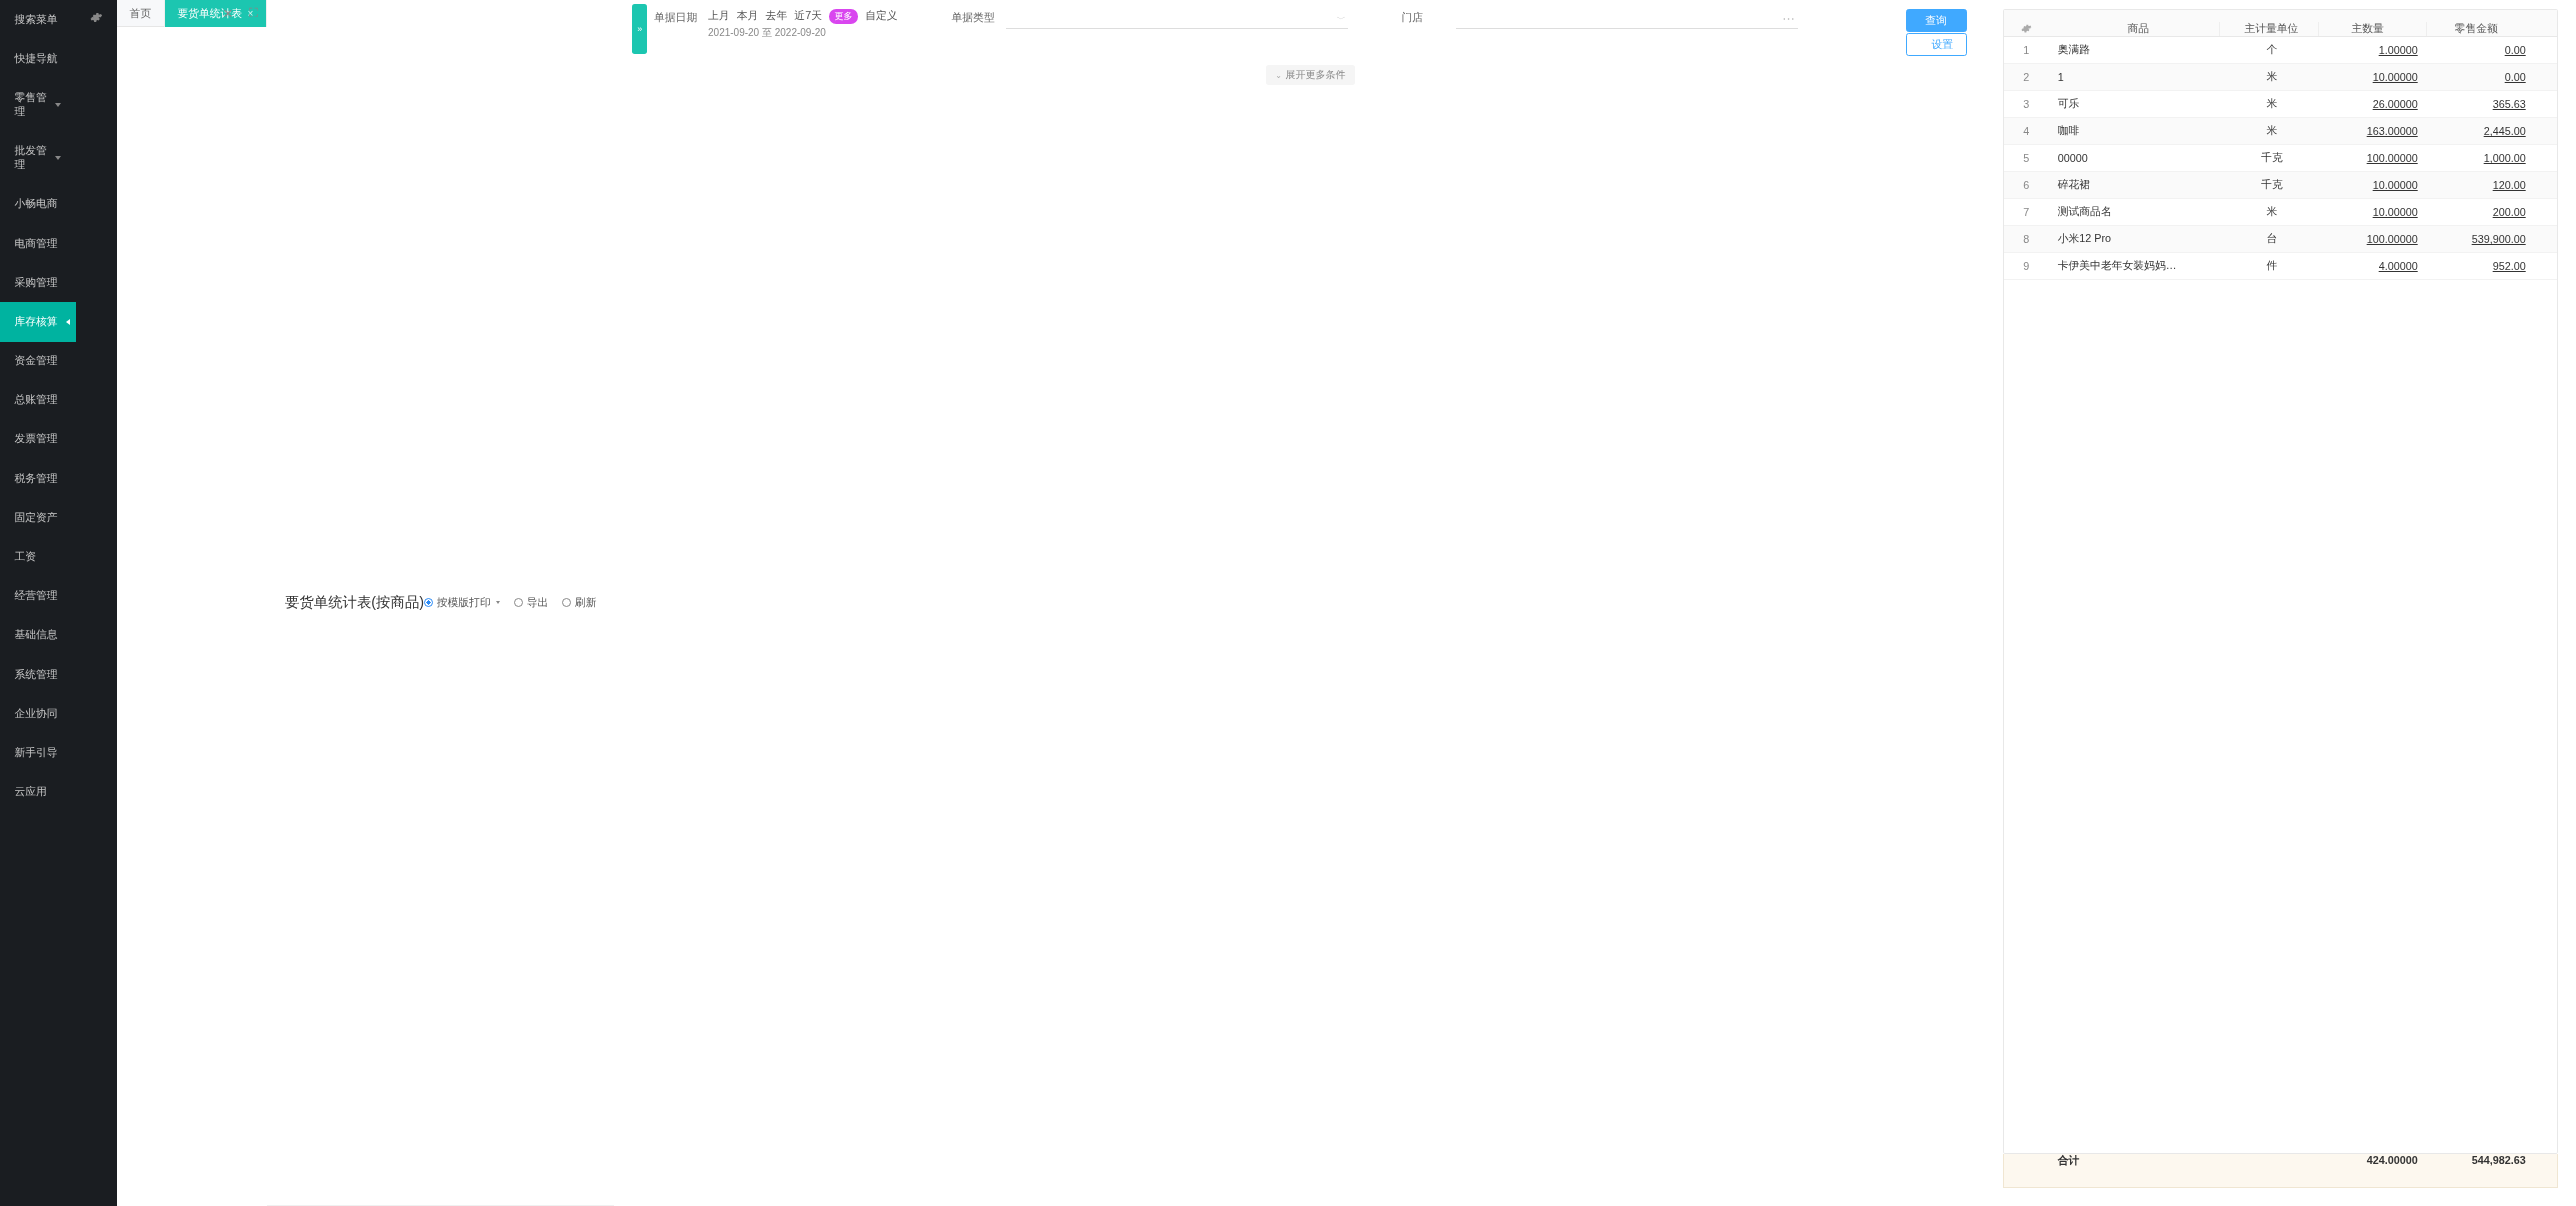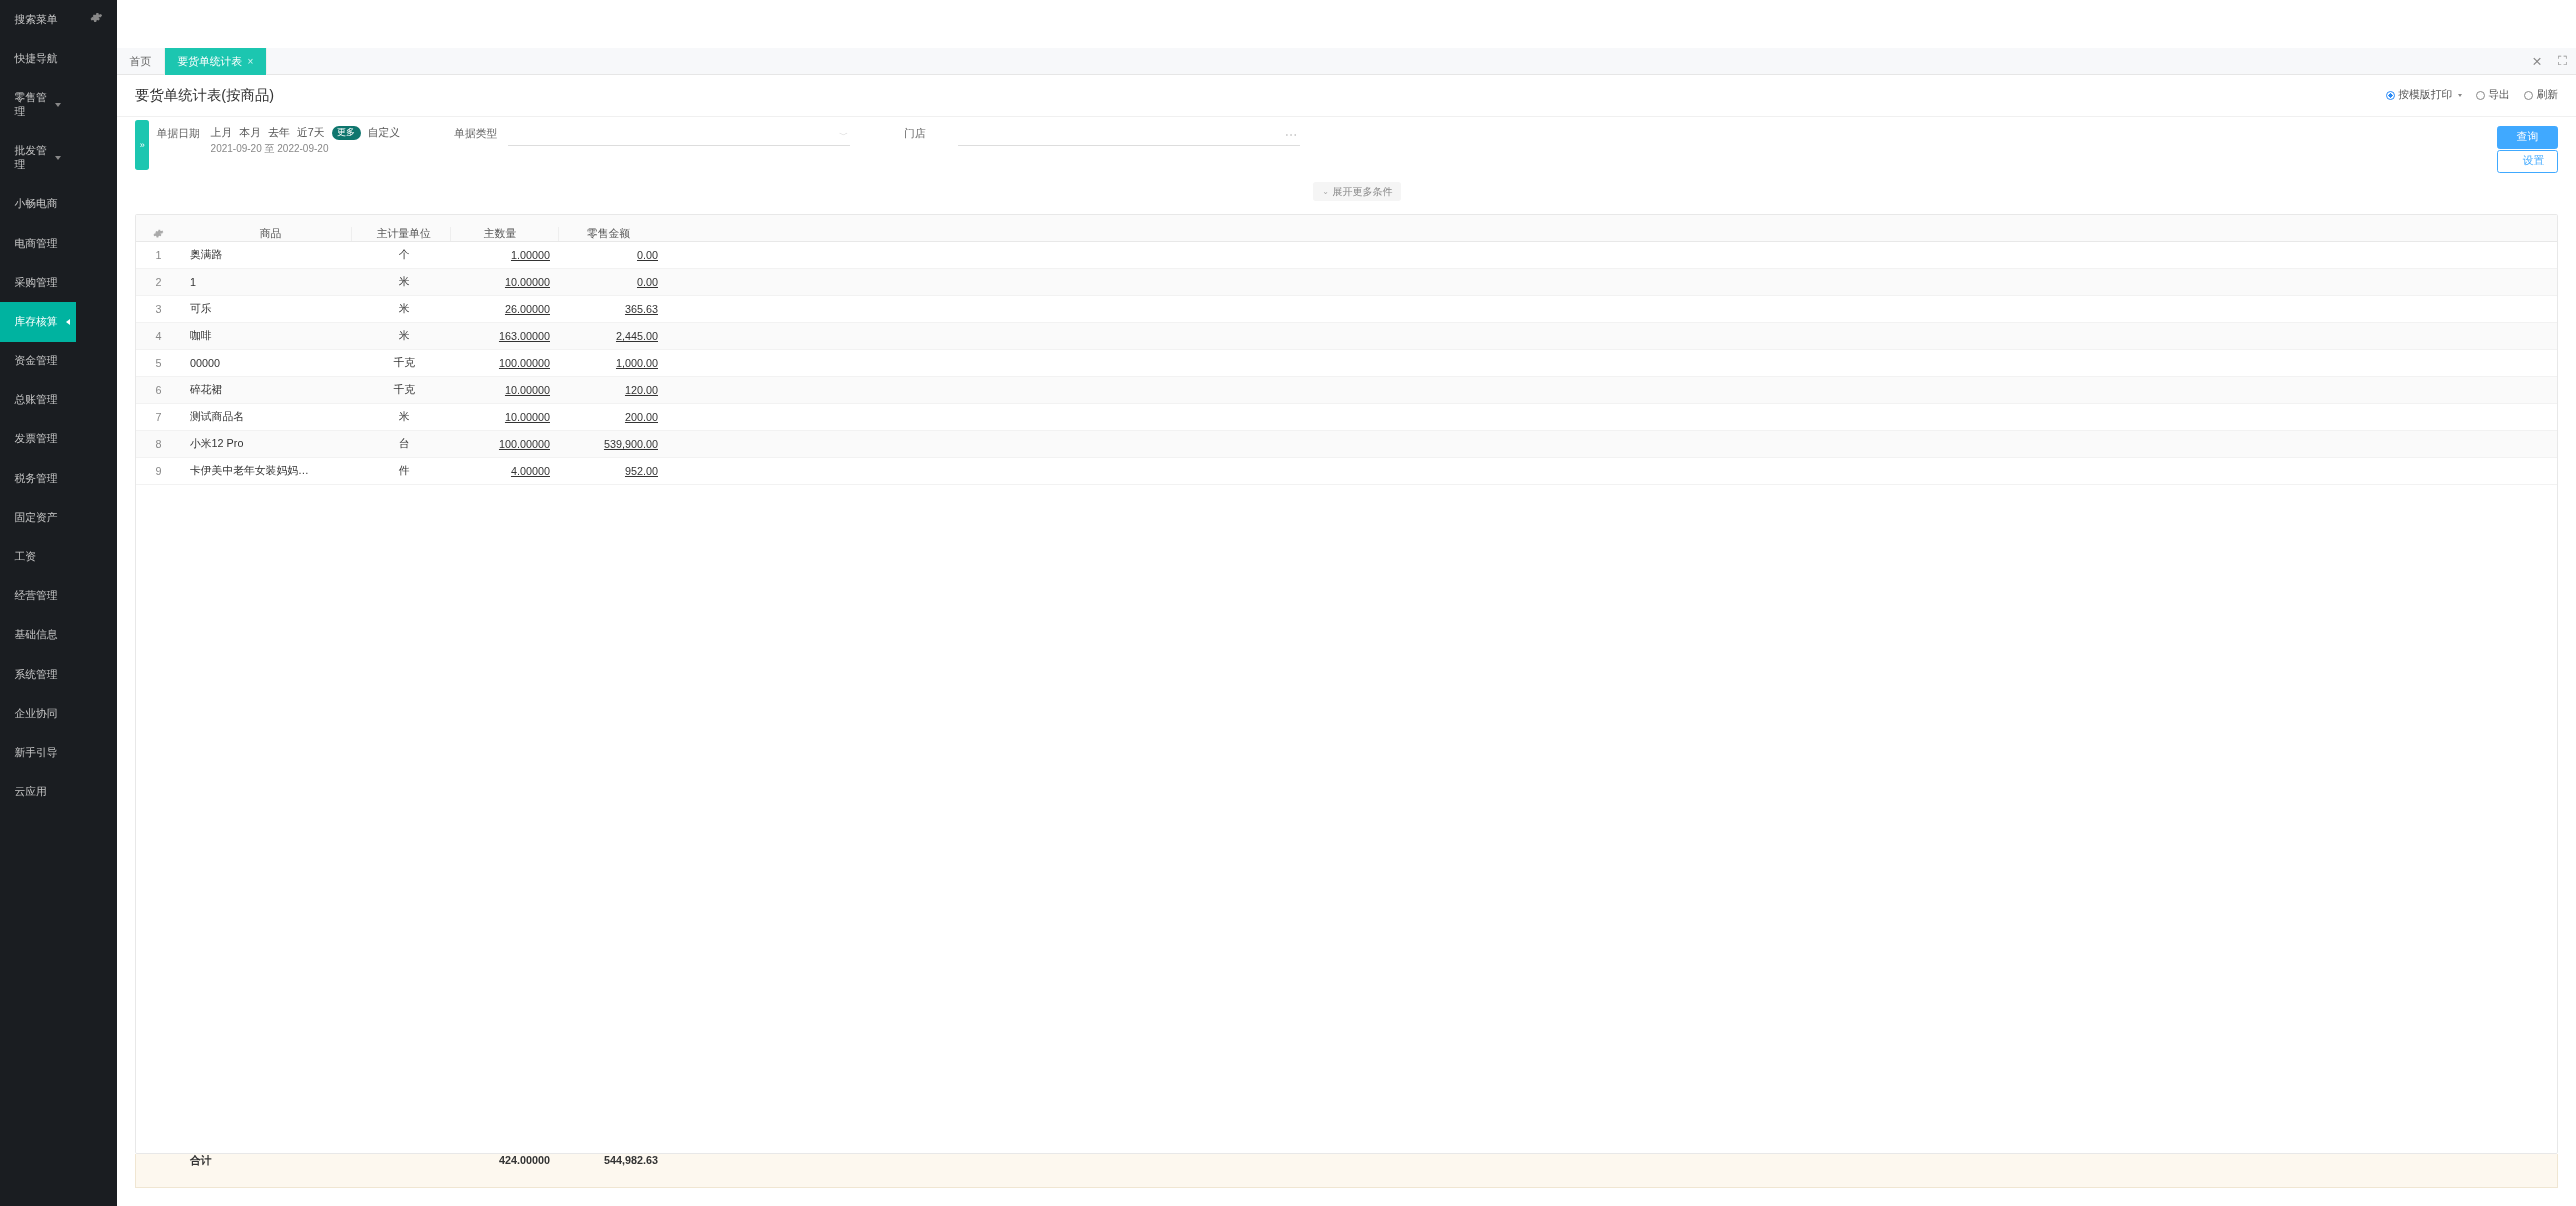--- a/index.html
+++ b/index.html
@@ -10,21 +10,21 @@
 .sidebar { width: 117px; background: #1a1d21; color: #ccc; display: flex; flex-direction: row; }
 .sidebar-item { padding: 12.6px 14.4px; cursor: pointer; display: flex; align-items: center; justify-content: space-between; font-size: 10.8px; color: #c8c8c8; }
 .sidebar-item.active { background: #00b3a0; color: #fff; position: relative; }
 .sidebar-item.active::after { content: ""; position: absolute; right: 5.4px; top: 50%; transform: translateY(-50%); width: 0; height: 0; border-top: 3.6px solid transparent; border-bottom: 3.6px solid transparent; border-right: 4.5px solid #fff; }
 .caret-down { width: 0; height: 0; border-left: 3.6px solid transparent; border-right: 3.6px solid transparent; border-top: 4.5px solid #888; }
 .sidebar-spacer { flex: 1; }
 .sidebar-footer { padding: 10.8px 14.4px; }
 .gear { width: 12.6px; height: 12.6px; display: inline-block; }
 
 
-.main { flex: 1; display: flex; flex-direction: column; min-width: 0; margin-top: 48px; }
+.main { flex: 1; display: flex; flex-direction: row; min-width: 0; }
 
 
 .tabbar { display: flex; align-items: center; background: #f7f8fa; border-bottom: 0.9px solid #e6e6e6; height: 27px; position: relative; }
 .tab { padding: 0 12.6px; height: 27px; line-height: 27px; font-size: 10.8px; color: #666; cursor: pointer; border-right: 0.9px solid #eee; display: flex; align-items: center; gap: 5.4px; }
 .tab.active { background: #1cc6b0; color: #fff; }
 .tab-close { font-size: 10px; opacity: .8; }
 .tabbar-right { position: absolute; right: 3.6px; top: 0; height: 27px; display: flex; align-items: center; gap: 5.4px; }
 .tabbar-btn { width: 20px; height: 20px; display: flex; align-items: center; justify-content: center; color: #888; cursor: pointer; font-size: 12.6px; }
 
 
@@ -39,21 +39,21 @@
 
 .filter-wrap { padding: 3.6px 18px 0 18px; display: flex; gap: 7.2px; }
 .filter-handle { width: 14.4px; background: #1cc6b0; border-radius: 2.7px; display: flex; align-items: center; justify-content: center; color: #fff; cursor: pointer; height: 50px; }
 .filter-handle span { font-size: 9px; }
 .filter-body { flex: 1; }
 .filter-row { display: flex; align-items: flex-start; gap: 54px; padding: 5.4px 0; }
 .filter-group { display: flex; align-items: flex-start; gap: 9px; }
 .filter-label { color: #666; font-size: 10.8px; padding-top: 1.8px; min-width: 45px; }
 .date-shortcuts { display: flex; align-items: center; gap: 7.2px; font-size: 10.8px; color: #555; }
 .date-shortcut { cursor: pointer; }
-.badge-more { background: #0f766e; color: #fff; border-radius: 7.2px; padding: 0.9px 5.4px; font-size: 9px; cursor: pointer; }
+.badge-more { background: #d946ef; color: #fff; border-radius: 7.2px; padding: 0.9px 5.4px; font-size: 9px; cursor: pointer; }
 .date-range { font-size: 10px; color: #888; margin-top: 1.8px; }
 .select-box { border-bottom: 0.9px solid #ddd; min-width: 342px; height: 20px; position: relative; }
 .select-box .sel-caret { position: absolute; right: 1.8px; top: 3.6px; color: #bbb; font-size: 9px; }
 .select-box .sel-dots { position: absolute; right: 3.6px; top: 1.8px; color: #bbb; font-size: 12.6px; letter-spacing: -0.9px; }
 .filter-actions { display: flex; flex-direction: column; gap: 1px; justify-content: flex-end; }
 .btn { border: 0.9px solid #ccc; border-radius: 2.7px; padding: 3.6px 12.6px; font-size: 10.8px; cursor: pointer; background: #fff; text-align: center; min-width: 45px; }
 .btn-primary { background: #40a9ff; border-color: #40a9ff; color: #fff; }
 .btn-outline-primary { border-color: #40a9ff; color: #40a9ff; background: #fff; padding-left: 25px; }
 .expand-row { text-align: center; padding: 3.6px 0; }
 .expand-btn { display: inline-flex; align-items: center; gap: 3.6px; background: #f5f5f5; padding: 2.7px 9px; border-radius: 2.7px; font-size: 10px; color: #888; cursor: pointer; }

